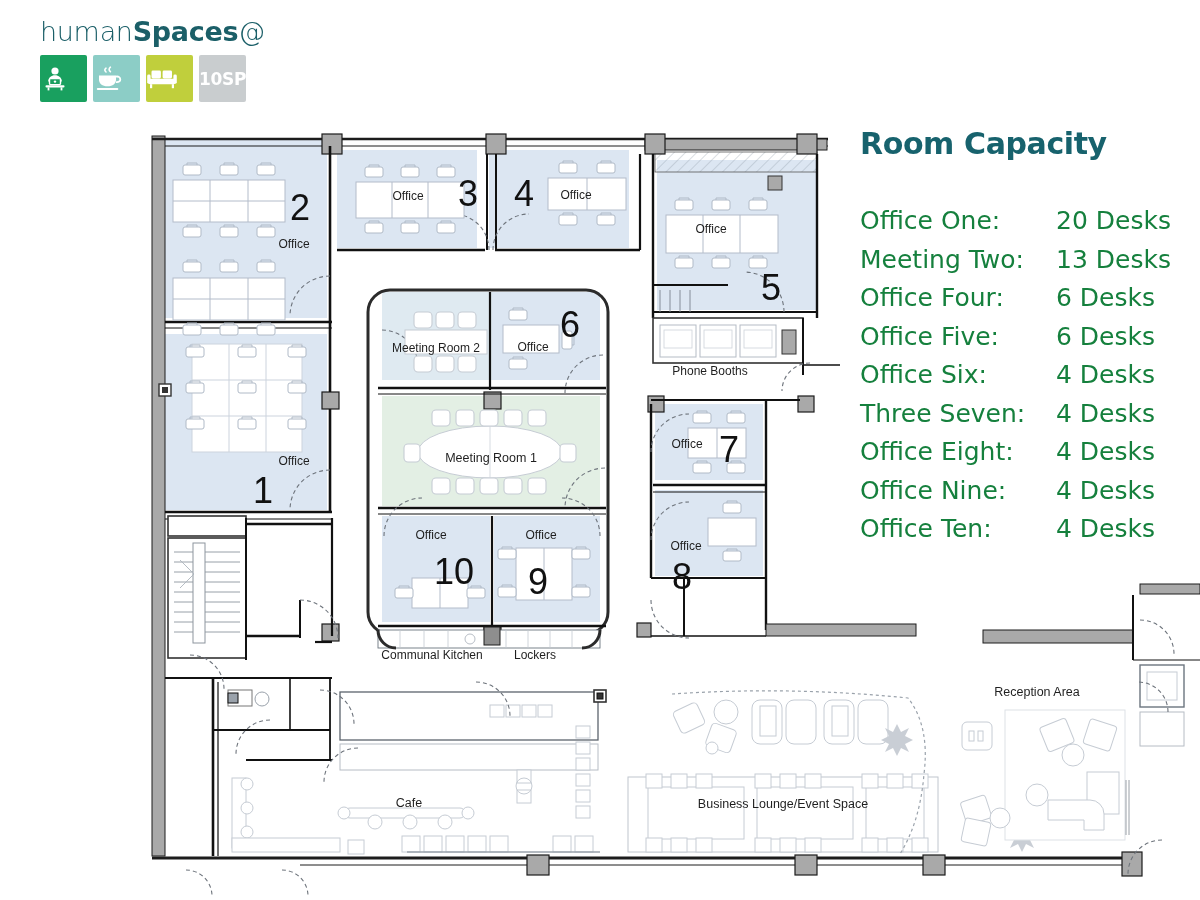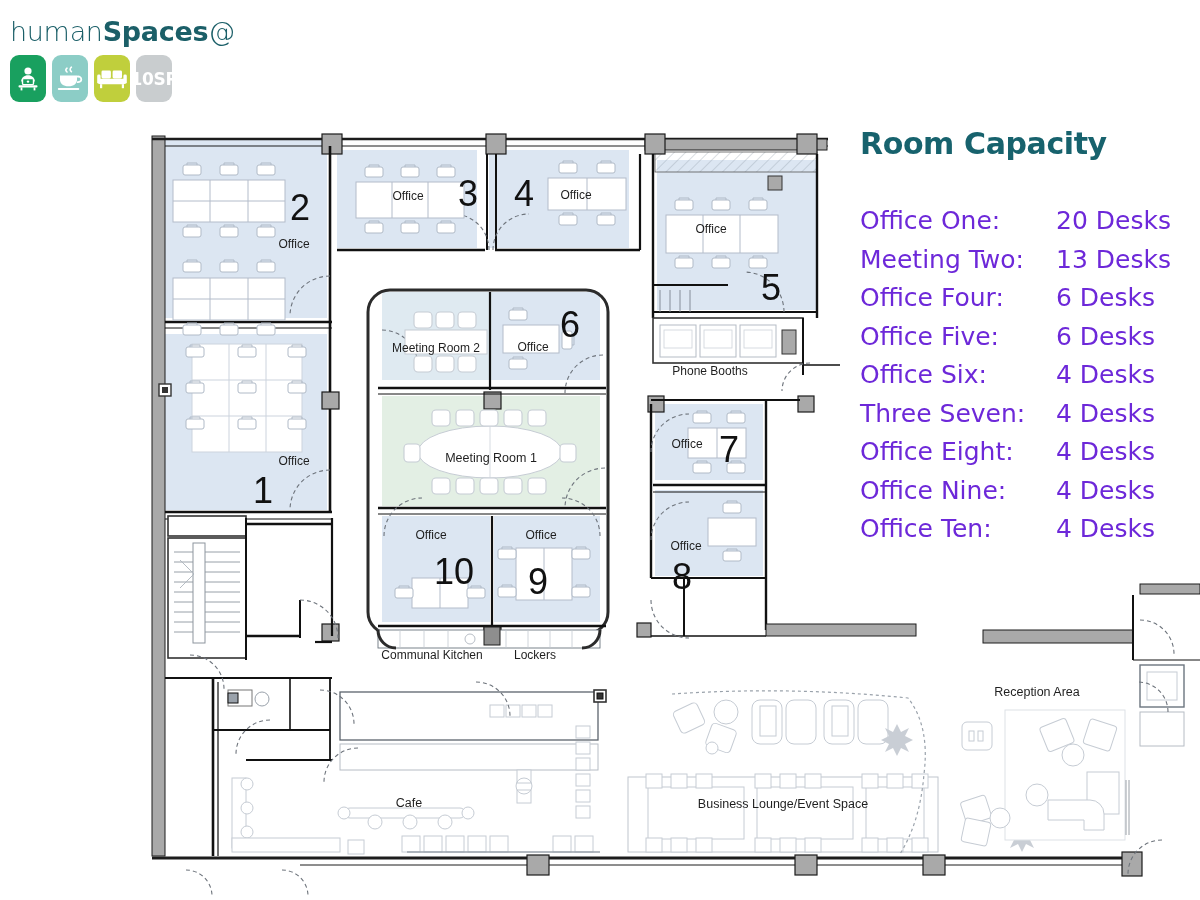--- a/index.html
+++ b/index.html
@@ -3,50 +3,50 @@
 <meta charset="utf-8">
 <style>
   html,body{margin:0;padding:0;background:#ffffff;}
   body{
     width:1200px;height:900px;position:relative;overflow:hidden;
     font-family:"Liberation Sans", sans-serif;
     -webkit-font-smoothing:antialiased;
   }
 
   
-  #brand{position:absolute;left:10px;top:18px;}
+  #brand{position:absolute;left:40px;top:18px;}
   #brand .wordmark{
     font-size:27px;letter-spacing:-0.3px;color:#1b5f68;line-height:1;
     font-family:"DejaVu Sans", sans-serif;white-space:nowrap;
   }
   #brand .wordmark .light{font-weight:300;}
   #brand .wordmark .bold{font-weight:700;}
   #brand .tiles{display:flex;gap:6px;margin-top:10px;}
   .tile{
-    width:36px;height:47px;border-radius:9px;
-    display:flex;align-items:center;justify-content:center;position:relative;
+    width:47px;height:47px;border-radius:2px;
+    display:flex;align-items:center;justify-content:flex-start;position:relative;
   }
   .tile.t1{background:#19a05f;}
   .tile.t2{background:#8ccdc6;}
   .tile.t3{background:#c0cf3c;}
   .tile.t4{background:#c9cdcf;}
   .tile .label{
     color:#ffffff;font-weight:700;font-size:17px;letter-spacing:-0.3px;
     font-family:"DejaVu Sans", sans-serif;
   }
 
   
   #capacity{position:absolute;left:860px;top:126px;width:340px;color:#1b5f68;}
   #capacity .title{
     font-size:30px;font-weight:700;letter-spacing:-0.4px;
     font-family:"DejaVu Sans", sans-serif;color:#17626d;margin-bottom:44px;
   }
   #capacity table{border-collapse:collapse;width:336px;}
   #capacity td{
-    font-size:25px;color:#6d28d9;padding:0 0 7px 0;white-space:nowrap;
+    font-size:25px;color:#15803d;padding:0 0 7px 0;white-space:nowrap;
     font-family:"DejaVu Sans", sans-serif;font-weight:400;line-height:1.26;
   }
   #capacity td.name{width:196px;}
   #capacity td.val{text-align:left;}
 
   
   #plan{position:absolute;left:0;top:0;width:1200px;height:900px;}
 </style>
 </head>
 <body>

